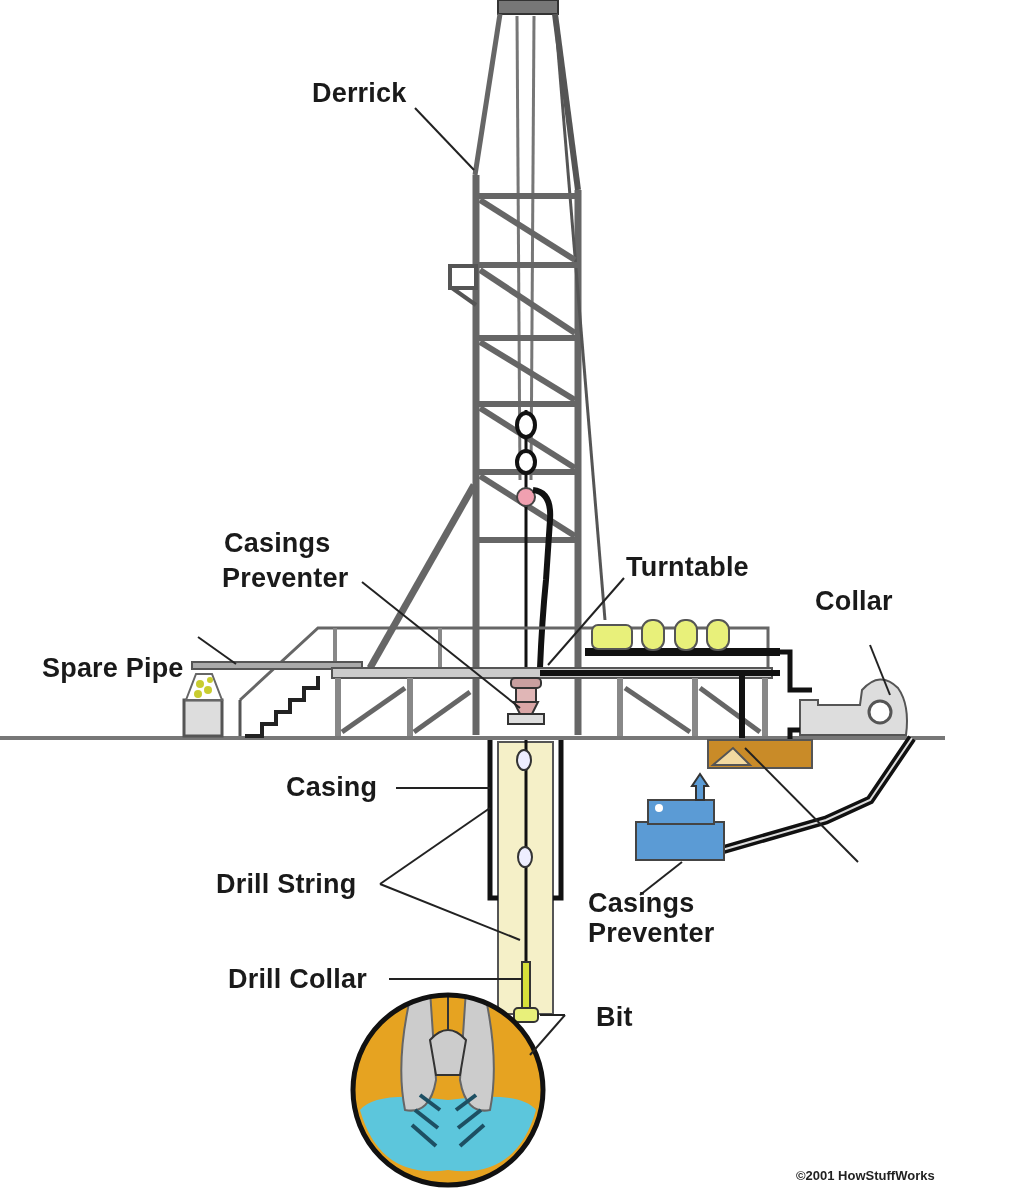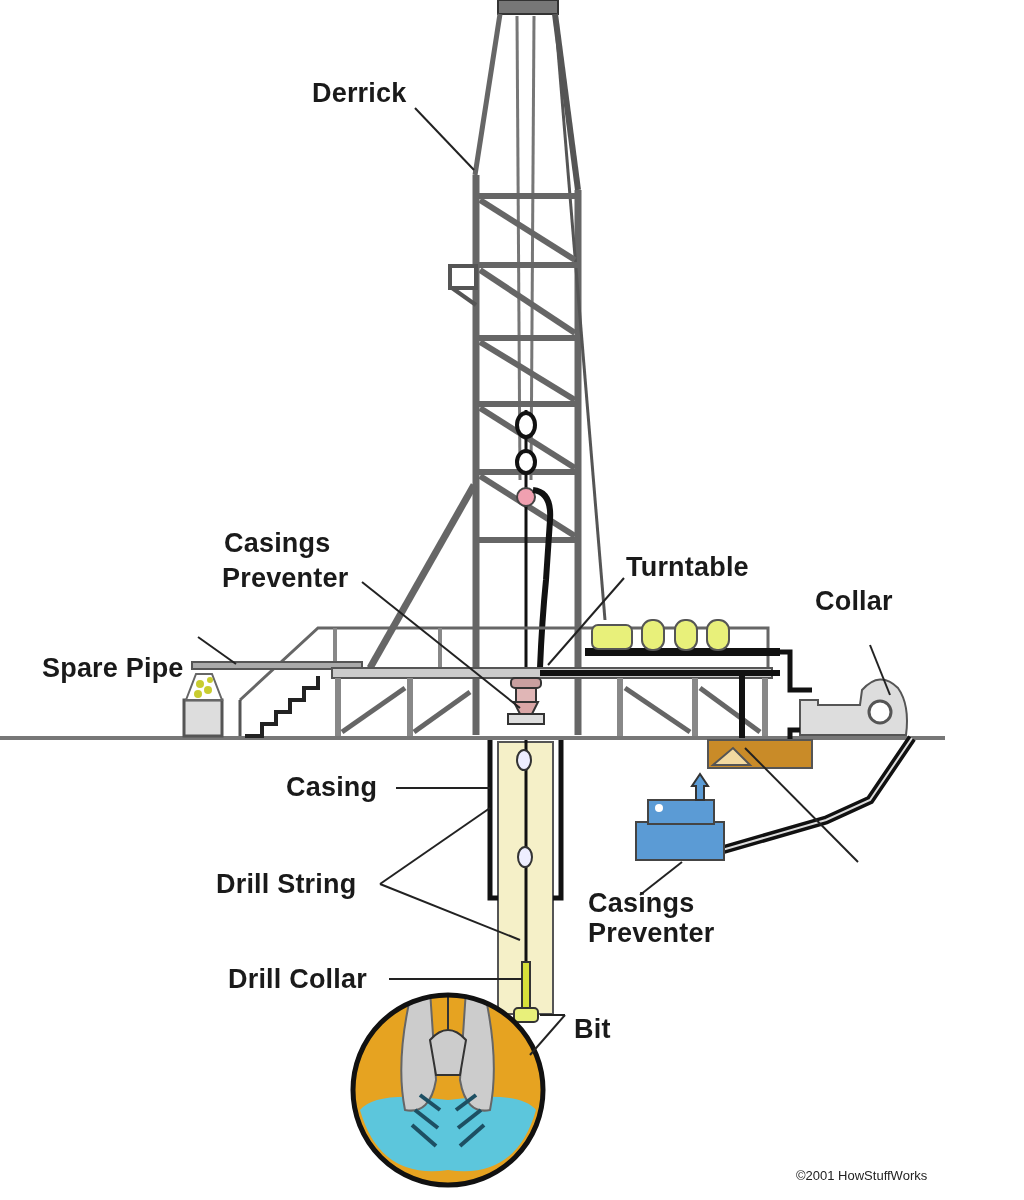--- a/index.html
+++ b/index.html
@@ -1,19 +1,19 @@
 <!DOCTYPE html>
 <html><head>
 <meta charset="utf-8">
 <style>
   html,body{margin:0;padding:0;background:#ffffff;}
   body{width:1024px;height:1200px;position:relative;overflow:hidden;font-family:"Liberation Sans",sans-serif;}
   #stage{position:absolute;left:0;top:0;width:1024px;height:1200px;}
   .lbl{position:absolute;font-family:"Liberation Sans",sans-serif;font-weight:bold;color:#1a1a1a;font-size:27px;line-height:30px;white-space:nowrap;letter-spacing:0.2px;}
-  .copy{position:absolute;font-family:"Liberation Sans",sans-serif;font-weight:normal;color:#222;font-size:13px;white-space:nowrap;}
+  .copy{position:absolute;font-family:"Liberation Sans",sans-serif;font-weight:bold;color:#222;font-size:13px;white-space:nowrap;}
 </style>
 </head>
 <body>
 
 <div id="stage">
 <svg width="1024" height="1200" viewBox="0 0 1024 1200" xmlns="http://www.w3.org/2000/svg">
 
   <line x1="0" y1="738" x2="945" y2="738" stroke="#777" stroke-width="4"></line>
 
   <g>
@@ -190,15 +190,15 @@
 <div class="lbl" style="left:224px;top:528px;">Casings</div>
 <div class="lbl" style="left:222px;top:540px;margin-top:23px;">Preventer</div>
 <div class="lbl" style="left:626px;top:552px;">Turntable</div>
 <div class="lbl" style="left:42px;top:614px;margin-top:39px;">Spare Pipe</div>
 <div class="lbl" style="left:815px;top:586px;">Collar</div>
 <div class="lbl" style="left:286px;top:772px;">Casing</div>
 <div class="lbl" style="left:216px;top:869px;">Drill String</div>
 <div class="lbl" style="left:588px;top:888px;">Casings</div>
 <div class="lbl" style="left:588px;top:918px;">Preventer</div>
 <div class="lbl" style="left:228px;top:964px;">Drill Collar</div>
-<div class="lbl" style="left:574px;top:1002px;margin-top:12px;">Bit</div>
+<div class="lbl" style="left:596px;top:1002px;">Bit</div>
 <div class="copy" style="left:796px;top:1168px;">©2001 HowStuffWorks</div>
 </div>
 
 </body></html>

